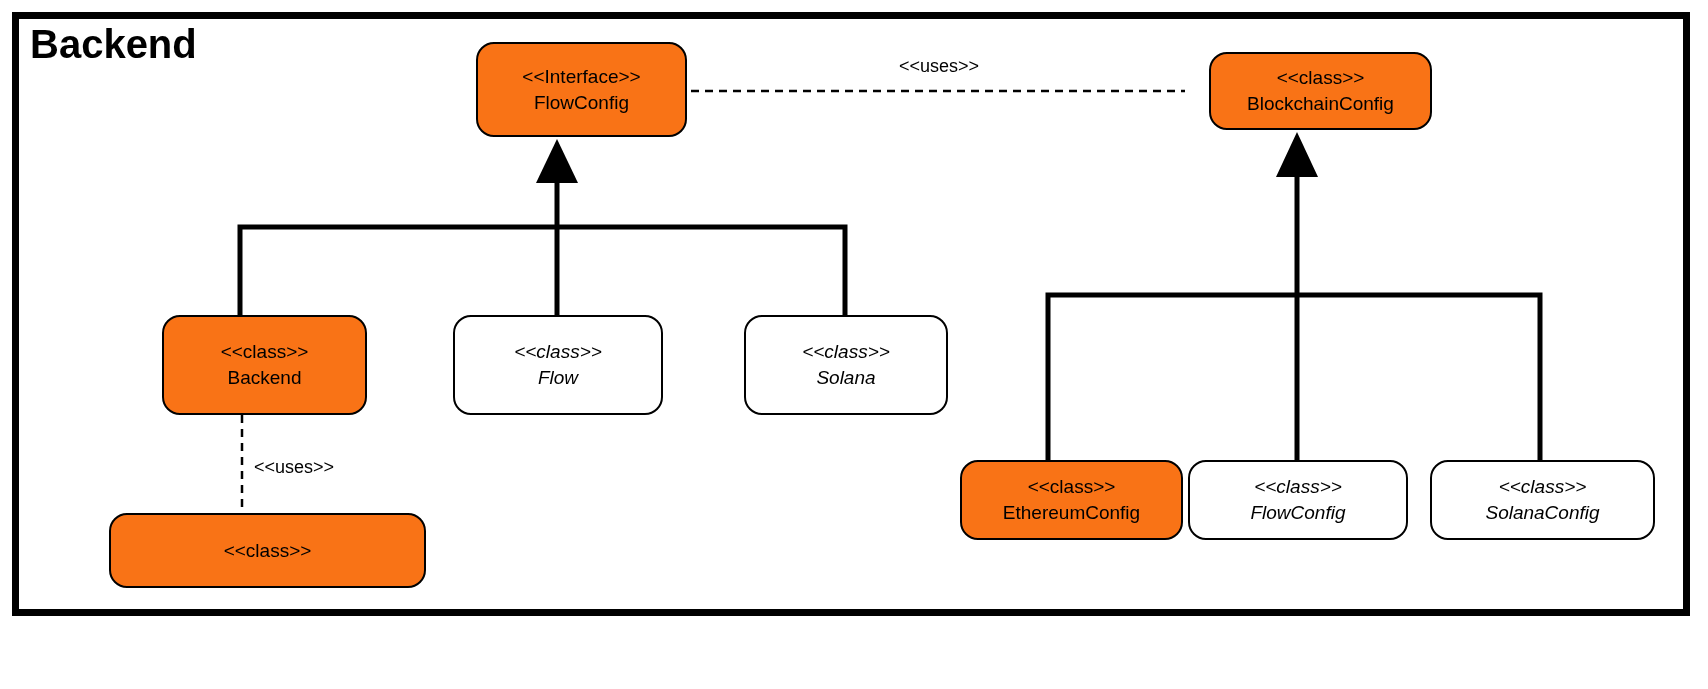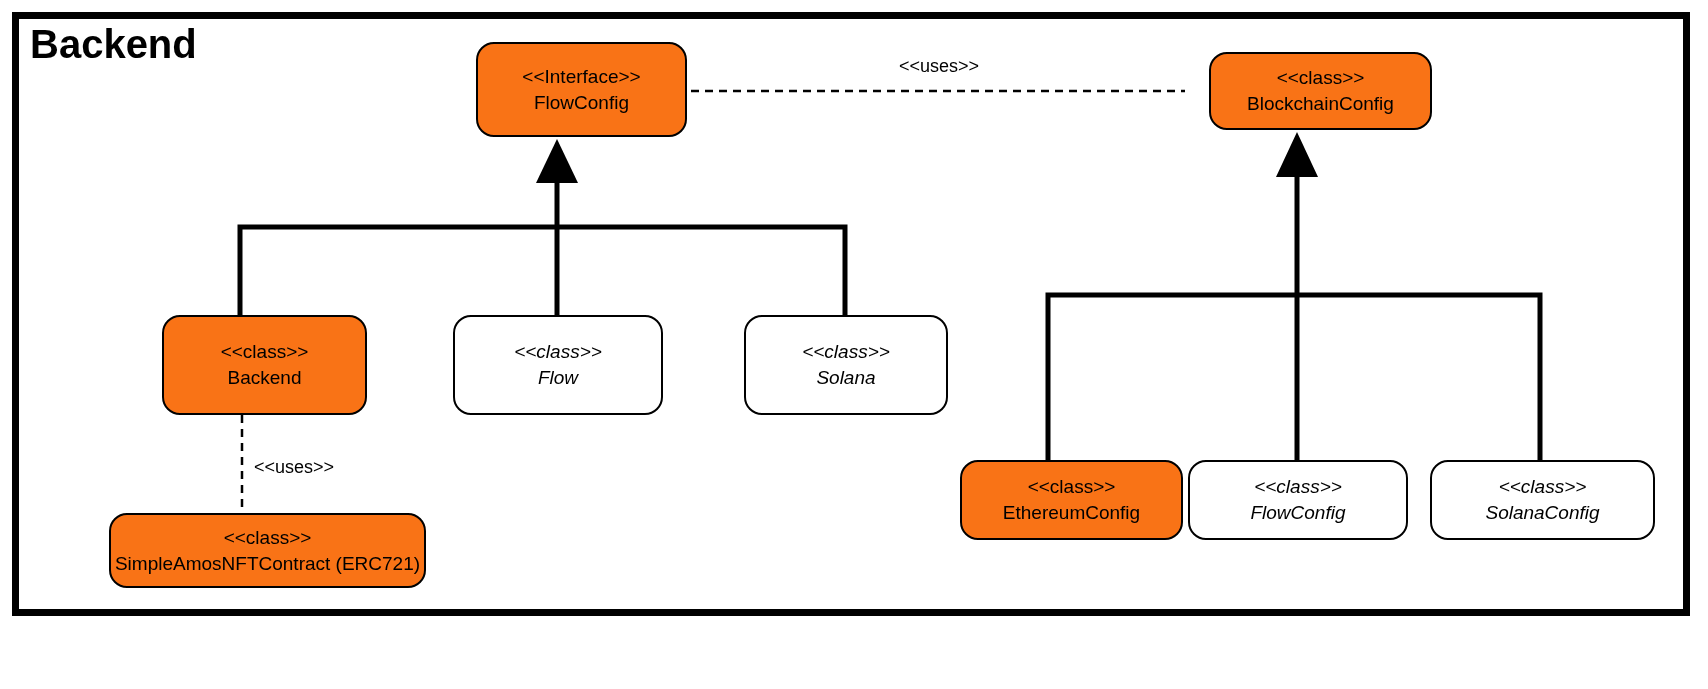--- a/index.html
+++ b/index.html
@@ -77,21 +77,20 @@
   <div>Flow</div>
 </div>
 
 <div class="node white italic" style="left:744px;top:315px;width:204px;height:100px;">
   <div>&lt;&lt;class&gt;&gt;</div>
   <div>Solana</div>
 </div>
 
 <div class="node grey" style="left:85px;top:513px;width:317px;height:75px;">
   <div>&lt;&lt;class&gt;&gt;</div>
-  <div>SimpleAmosNFTContract (ERC721)</div>
 </div>
 
 <div class="node grey" style="left:936px;top:460px;width:223px;height:80px;">
   <div>&lt;&lt;class&gt;&gt;</div>
   <div>EthereumConfig</div>
 </div>
 
 <div class="node white italic" style="left:1188px;top:460px;width:220px;height:80px;">
   <div>&lt;&lt;class&gt;&gt;</div>
   <div>FlowConfig</div>

